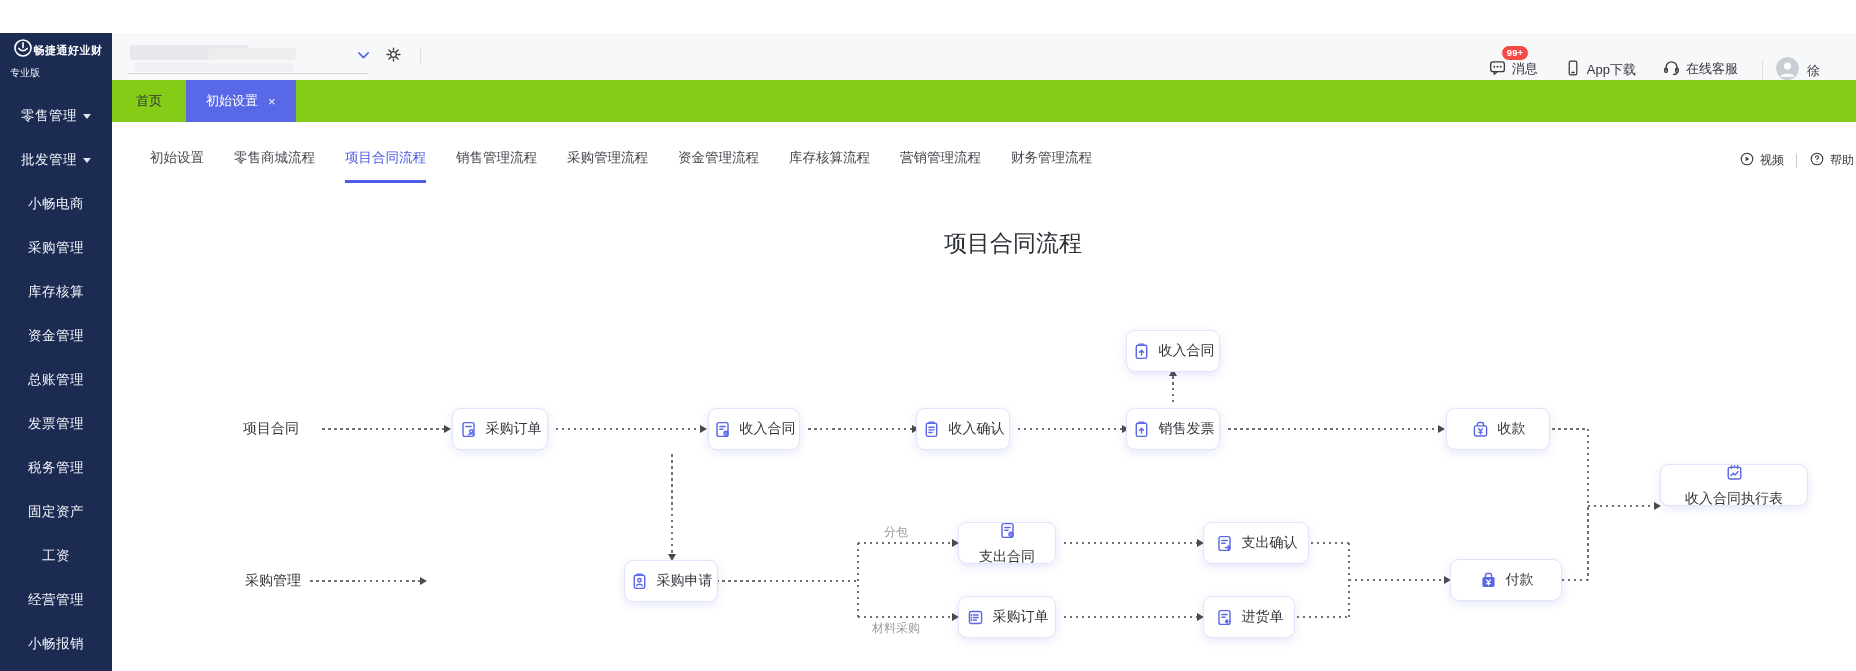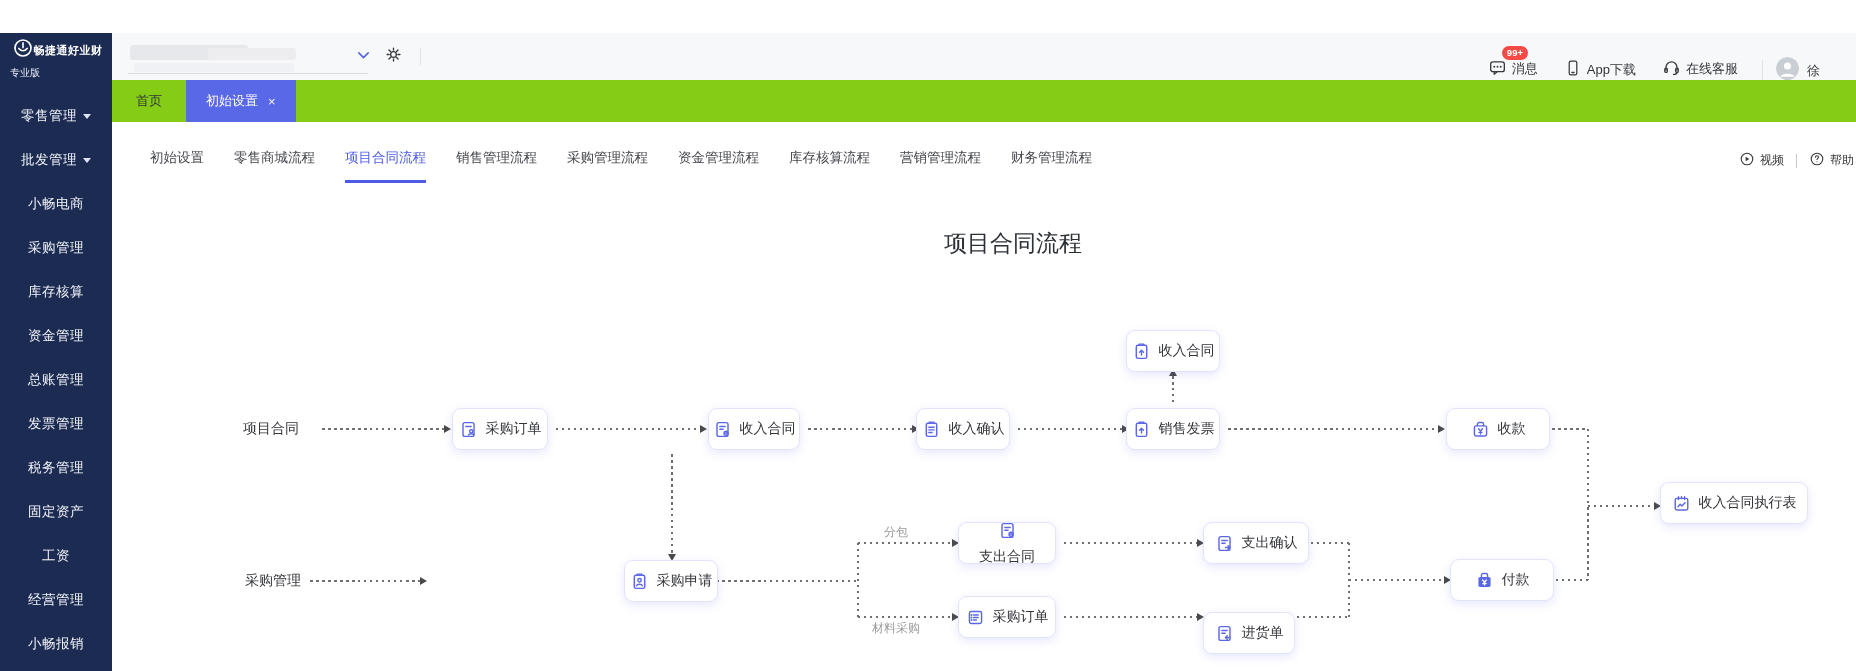--- a/index.html
+++ b/index.html
@@ -348,21 +348,21 @@
           <span>销售发票</span>
         </div>
         <div class="node" style="left: 1334px; top: 286px; width: 104px;">
           <svg width="19" height="19" viewBox="0 0 20 20" fill="none" stroke="#5c67e8" stroke-width="1.5" stroke-linecap="round" stroke-linejoin="round">
             <rect x="3.6" y="6.2" width="12.8" height="10.6" rx="1.8"></rect>
             <path d="M6.8 6V4.3a1.7 1.7 0 011.7-1.7h3a1.7 1.7 0 011.7 1.7V6"></path>
             <path d="M8 9.3l2 2.2 2-2.2M10 11.5v3.3M8.3 13h3.4"></path>
           </svg>
           <span>收款</span>
         </div>
-        <div class="node" style="left: 1548px; top: 360px; width: 148px;">
+        <div class="node" style="left: 1548px; top: 342px; width: 148px; flex-direction: column;">
           <svg width="19" height="19" viewBox="0 0 20 20" fill="none" stroke="#5c67e8" stroke-width="1.5" stroke-linecap="round" stroke-linejoin="round">
             <rect x="3.4" y="4.6" width="13.2" height="12.2" rx="1.8"></rect>
             <path d="M6.8 2.8v3M10 2.8v2M13.2 2.8v3"></path>
             <path d="M6.3 13.4l2.3-2.5 1.8 1.7 3.3-3.4"></path>
           </svg>
           <span>收入合同执行表</span>
         </div>
         <div class="node" style="left: 512px; top: 438px; width: 94px;">
           <svg width="19" height="19" viewBox="0 0 20 20" fill="none" stroke="#5c67e8" stroke-width="1.5" stroke-linecap="round" stroke-linejoin="round">
             <rect x="4.5" y="3.4" width="11" height="13.8" rx="1.8"></rect>
@@ -390,29 +390,29 @@
           <span>支出确认</span>
         </div>
         <div class="node" style="left: 846px; top: 474px; width: 98px;">
           <svg width="19" height="19" viewBox="0 0 20 20" fill="none" stroke="#5c67e8" stroke-width="1.5" stroke-linecap="round" stroke-linejoin="round">
             <rect x="3.6" y="3.6" width="12.8" height="12.8" rx="1.8"></rect>
             <path d="M7.8 7.3h5M7.8 10h5M7.8 12.7h3.2"></path>
             <path d="M5.7 7.3h.01M5.7 10h.01M5.7 12.7h.01" stroke-width="2"></path>
           </svg>
           <span>采购订单</span>
         </div>
-        <div class="node" style="left: 1091px; top: 474px; width: 92px; margin-top: 16px;">
+        <div class="node" style="left: 1091px; top: 474px; width: 92px;">
           <svg width="19" height="19" viewBox="0 0 20 20" fill="none" stroke="#5c67e8" stroke-width="1.5" stroke-linecap="round" stroke-linejoin="round">
             <rect x="4.2" y="2.8" width="11.6" height="14.4" rx="2"></rect>
             <path d="M7.2 6.8h5.6M7.2 9.8h3.4"></path>
             <path d="M15.6 14.2H11M12.9 12.3L11 14.2l1.9 1.9"></path>
           </svg>
           <span>进货单</span>
         </div>
-        <div class="node" style="left: 1338px; top: 437px; width: 104px;">
+        <div class="node" style="left: 1338px; top: 437px; width: 112px;">
           <svg width="19" height="19" viewBox="0 0 20 20" fill="none" stroke="#5c67e8" stroke-width="1.5" stroke-linecap="round" stroke-linejoin="round">
             <rect x="3.6" y="6.2" width="12.8" height="10.6" rx="1.8" fill="#5c67e8" stroke="none"></rect>
             <path d="M6.8 6V4.3a1.7 1.7 0 011.7-1.7h3a1.7 1.7 0 011.7 1.7V6"></path>
             <path stroke="#ffffff" d="M8.1 9.6l1.9 2 1.9-2M10 11.6v3M8.4 13.2h3.2"></path>
           </svg>
           <span>付款</span>
         </div>
       </div>
   </main>
 

